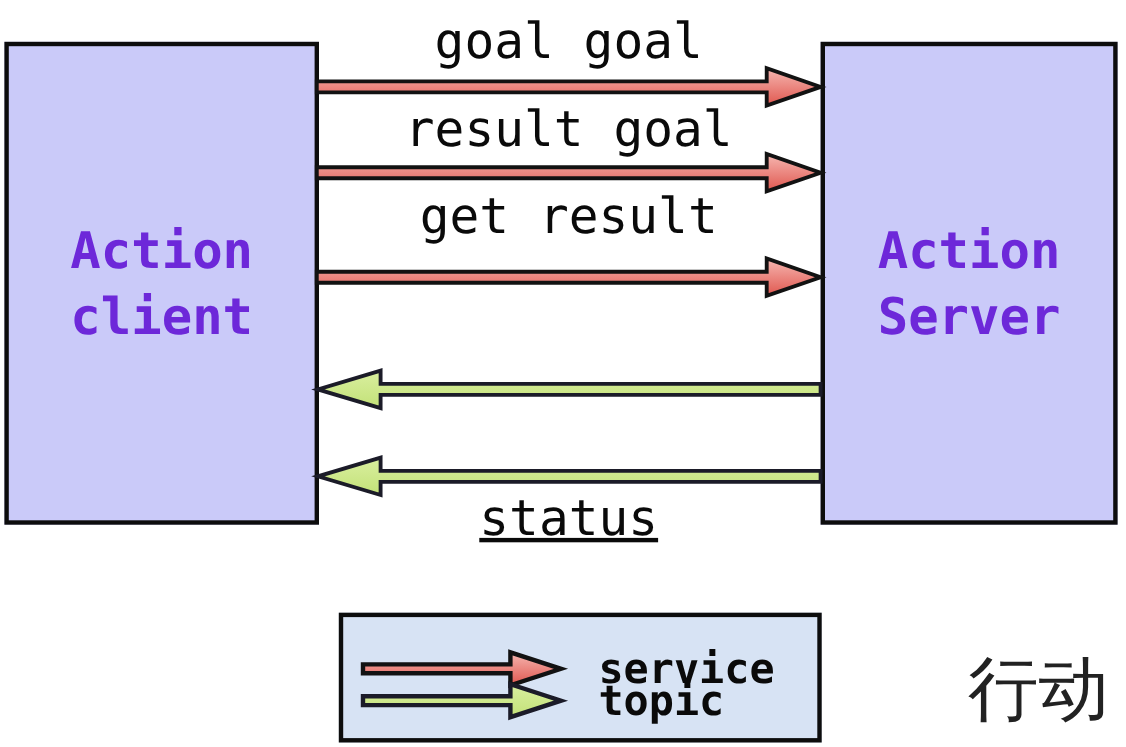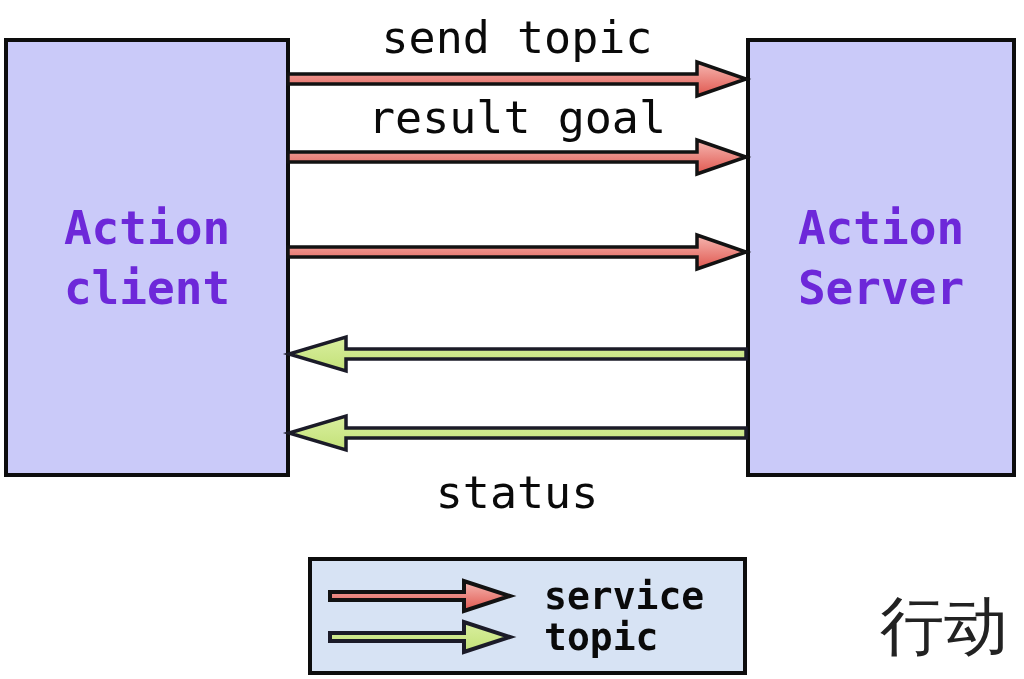--- a/index.html
+++ b/index.html
@@ -44,40 +44,40 @@
     text-align: center;
     font-size: 45px;
     line-height: 46px;
     color: #0a0a0a;
     white-space: nowrap;
   }
   #label-send-goal   { top: 15px;  }
   #label-cancel-goal { top: 95px;  }
   #label-get-result  { top: 174px; }
   #label-feedback    { top: 370px; }
-  #label-status      { top: 470px; }
+  #label-status      { top: 448px; text-decoration: underline; }
 
   .legend {
     position: absolute;
     left: 308px;
     top: 557px;
     width: 439px;
     height: 118px;
     box-sizing: border-box;
     background: #d7e3f4;
     border: 4px solid #0d0d0d;
   }
   .legend-row {
     position: absolute;
     left: 12px;
     height: 46px;
     display: flex;
     align-items: center;
   }
-  #legend-row-service { top: 12px;  }
+  #legend-row-service { top: 24px;  }
   #legend-row-topic   { top: 53px; }
   .legend-row svg { display: block; }
   .legend-label {
     margin-left: 20px;
     font-size: 38px;
     font-weight: bold;
     color: #0a0a0a;
     line-height: 46px;
     white-space: nowrap;
   }
@@ -120,22 +120,23 @@
         <stop offset="1" stop-color="#c3e178"></stop>
       </linearGradient>
     </defs>
     <polygon points="288,74 697,74 697,62 746,79 697,96 697,84 288,84" fill="url(#gradService)" stroke="#121212" stroke-width="3.5"></polygon>
     <polygon points="288,152 697,152 697,140 746,157 697,174 697,162 288,162" fill="url(#gradService)" stroke="#121212" stroke-width="3.5"></polygon>
     <polygon points="288,247 697,247 697,235 746,252 697,269 697,257 288,257" fill="url(#gradService)" stroke="#121212" stroke-width="3.5"></polygon>
     <polygon points="746,349 346,349 346,337 289,354 346,371 346,359 746,359" fill="url(#gradTopic)" stroke="#1b1b28" stroke-width="3.5"></polygon>
     <polygon points="746,428 346,428 346,416 289,433 346,450 346,438 746,438" fill="url(#gradTopic)" stroke="#1b1b28" stroke-width="3.5"></polygon>
   </svg>
 
-  <div class="edge-label" id="label-send-goal">send topic</div>
+  <div class="edge-label" id="label-send-goal">goal goal</div>
   <div class="edge-label" id="label-cancel-goal">result goal</div>
+  <div class="edge-label" id="label-get-result">get result</div>
   <div class="edge-label" id="label-status">status</div>
 
   <div class="legend">
     <div class="legend-row" id="legend-row-service">
       <svg width="200" height="46" viewBox="0 0 200 46" aria-hidden="true">
         <polygon points="6,19 140,19 140,8 186,23 140,38 140,27 6,27" fill="url(#gradService)" stroke="#121212" stroke-width="4"></polygon>
       </svg>
       <span class="legend-label">service</span>
     </div>
     <div class="legend-row" id="legend-row-topic">

